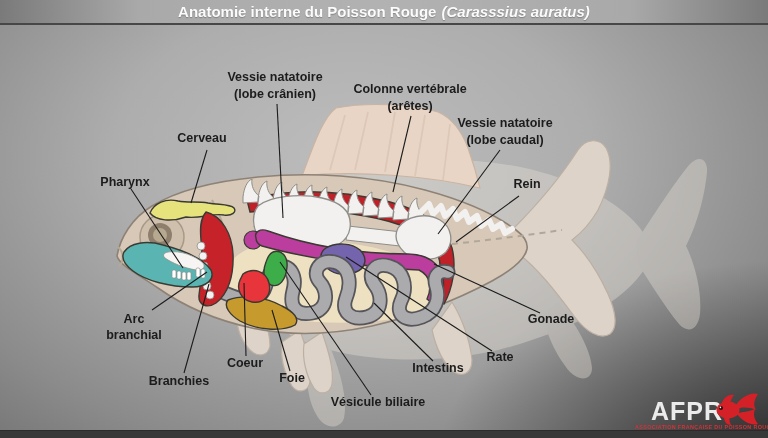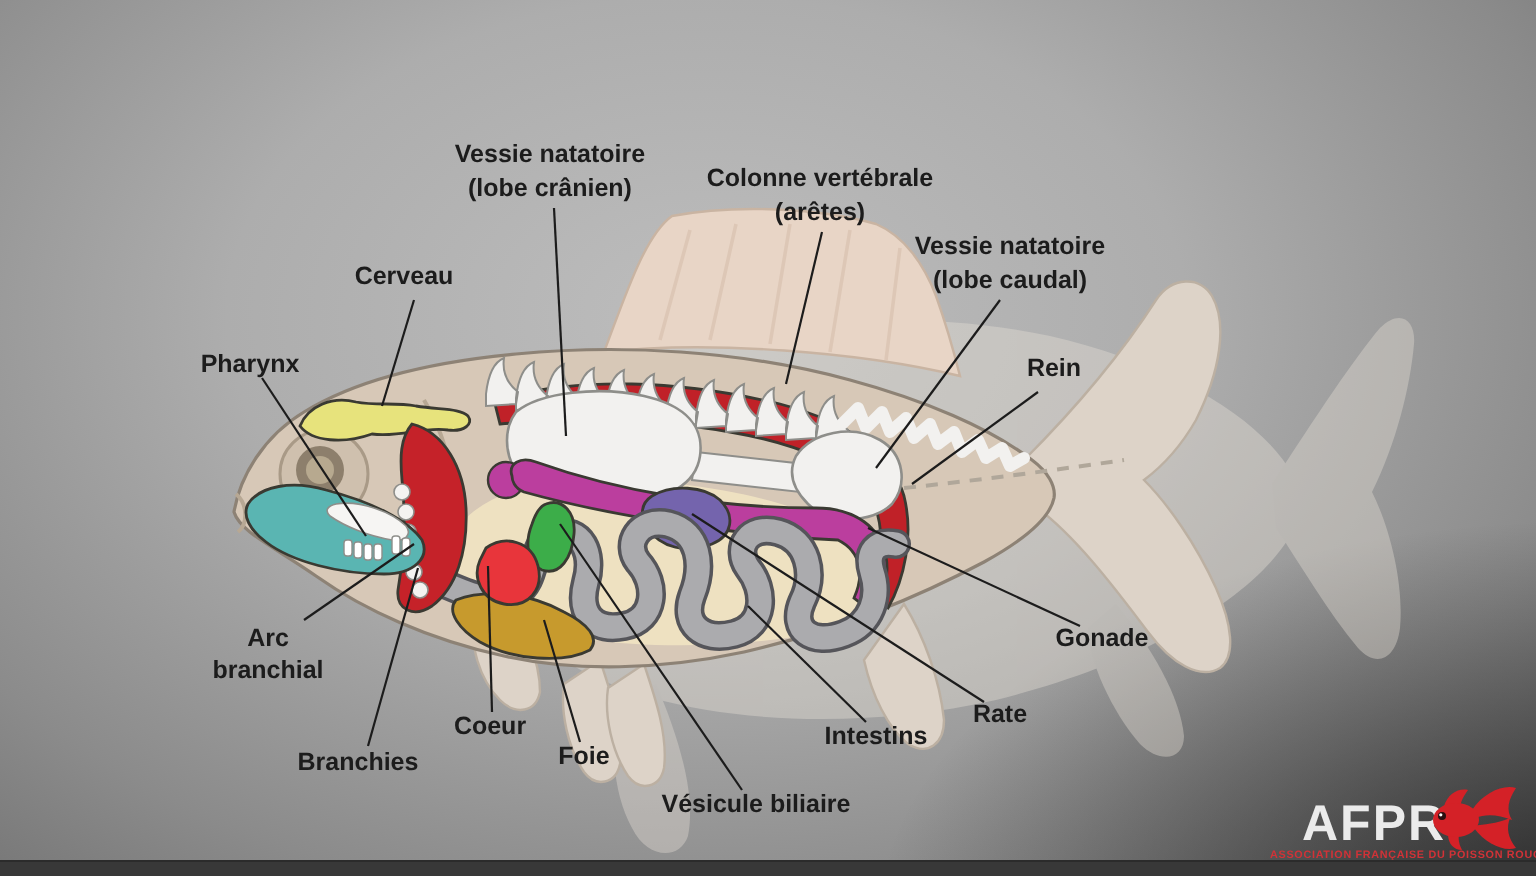--- a/index.html
+++ b/index.html
@@ -27,20 +27,23 @@
   .bone{fill:#f2f1ef;stroke:#8e8e8a;stroke-width:1;}
   .fin{fill:#ddd3c8;stroke:#bcb0a2;stroke-width:1.2;}
   .afpr-word{font-size:25px;font-weight:700;fill:#ebebeb;letter-spacing:1px;}
   .afpr-tag{font-size:5.4px;font-weight:600;fill:#d23237;letter-spacing:0.35px;}
 </style>
 </head>
 <body>
 
 <div class="stage">
 
+  <div class="titlebar">
+    <span>Anatomie interne du Poisson Rouge</span><span class="species">(Carasssius auratus)</span>
+  </div>
 
   <svg width="768" height="438" viewBox="0 0 768 438">
 
     <g opacity="0.42">
       <path d="M 250 210 C 310 165, 430 148, 525 168 C 595 184, 645 218, 652 252 C 642 292, 578 330, 498 350 C 418 368, 328 360, 282 330 C 250 310, 236 262, 250 210 Z" fill="#e3ddd4"></path>
       <path d="M 636 242 C 658 208, 678 178, 690 164 C 700 154, 708 160, 707 172 C 705 194, 698 222, 686 246 C 695 264, 702 292, 700 314 C 698 330, 688 334, 679 324 C 664 306, 650 282, 638 264 Z" fill="#e0dad1"></path>
       <path d="M 328 342 C 340 370, 348 398, 344 418 C 340 430, 324 430, 316 414 C 306 396, 304 368, 312 348 Z" fill="#e0dad1"></path>
       <path d="M 558 302 C 576 324, 590 348, 592 368 C 592 380, 580 382, 570 372 C 556 356, 544 330, 544 314 Z" fill="#e0dad1"></path>
     </g>
 

